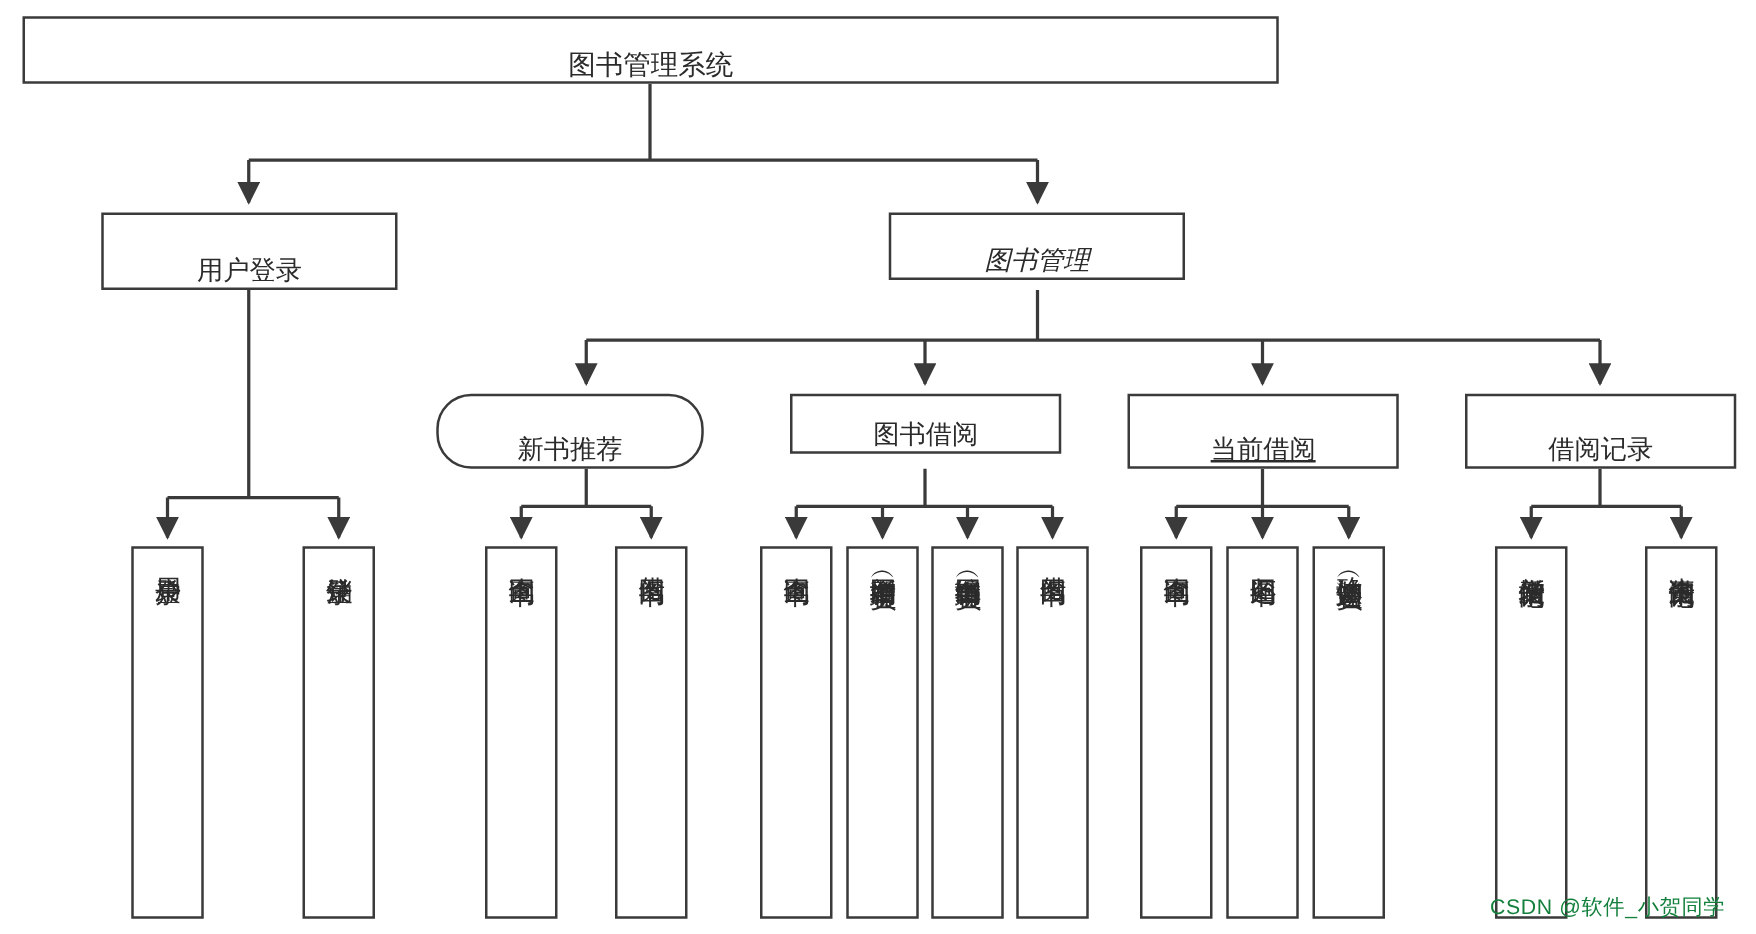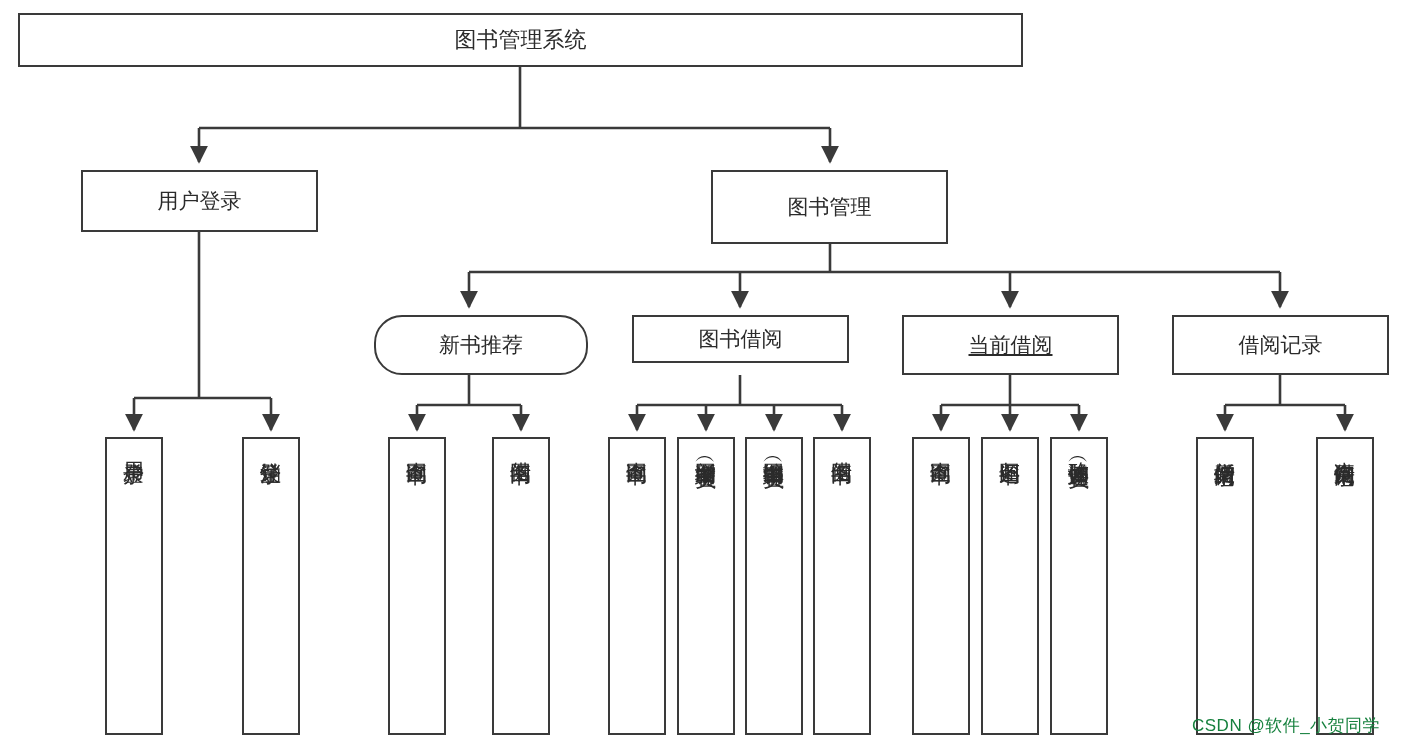--- a/index.html
+++ b/index.html
@@ -26,21 +26,21 @@
     top: 0;
     width: 1405px;
     height: 747px;
   }
   .node {
     position: absolute;
     box-sizing: border-box;
     border: 2px solid #3a3a3a;
     background: #ffffff;
     display: flex;
-    align-items: center;
+    align-items: flex-end;
     justify-content: center;
     color: #2b2b2b;
   }
   .node .node-label {
     display: block;
     text-align: center;
     line-height: 1.18;
     color: #2b2b2b;
     white-space: nowrap;
   }
@@ -129,25 +129,25 @@
   </svg>
 
   <div class="node horizontal root" style="left:18px; top:13px; width:1005px; height:54px;">
     <span class="node-label">图书管理系统</span>
   </div>
 
   <div class="node horizontal" style="left:81px; top:170px; width:237px; height:62px;">
     <span class="node-label">用户登录</span>
   </div>
 
-  <div class="node horizontal" style="left:711px; top:170px; width:237px; height:74px;">
+  <div class="node horizontal" style="left:711px; top:170px; width:237px; height:54px;font-style:italic;">
     <span class="node-label">图书管理</span>
   </div>
 
-  <div class="node horizontal" style="left:374px; top:315px; width:214px; height:60px;border-radius:28px;">
+  <div class="node horizontal" style="left:349px; top:315px; width:214px; height:60px;border-radius:28px;">
     <span class="node-label">新书推荐</span>
   </div>
 
   <div class="node horizontal" style="left:632px; top:315px; width:217px; height:48px;">
     <span class="node-label">图书借阅</span>
   </div>
 
   <div class="node horizontal" style="left:902px; top:315px; width:217px; height:60px;text-decoration:underline;">
     <span class="node-label">当前借阅</span>
   </div>

